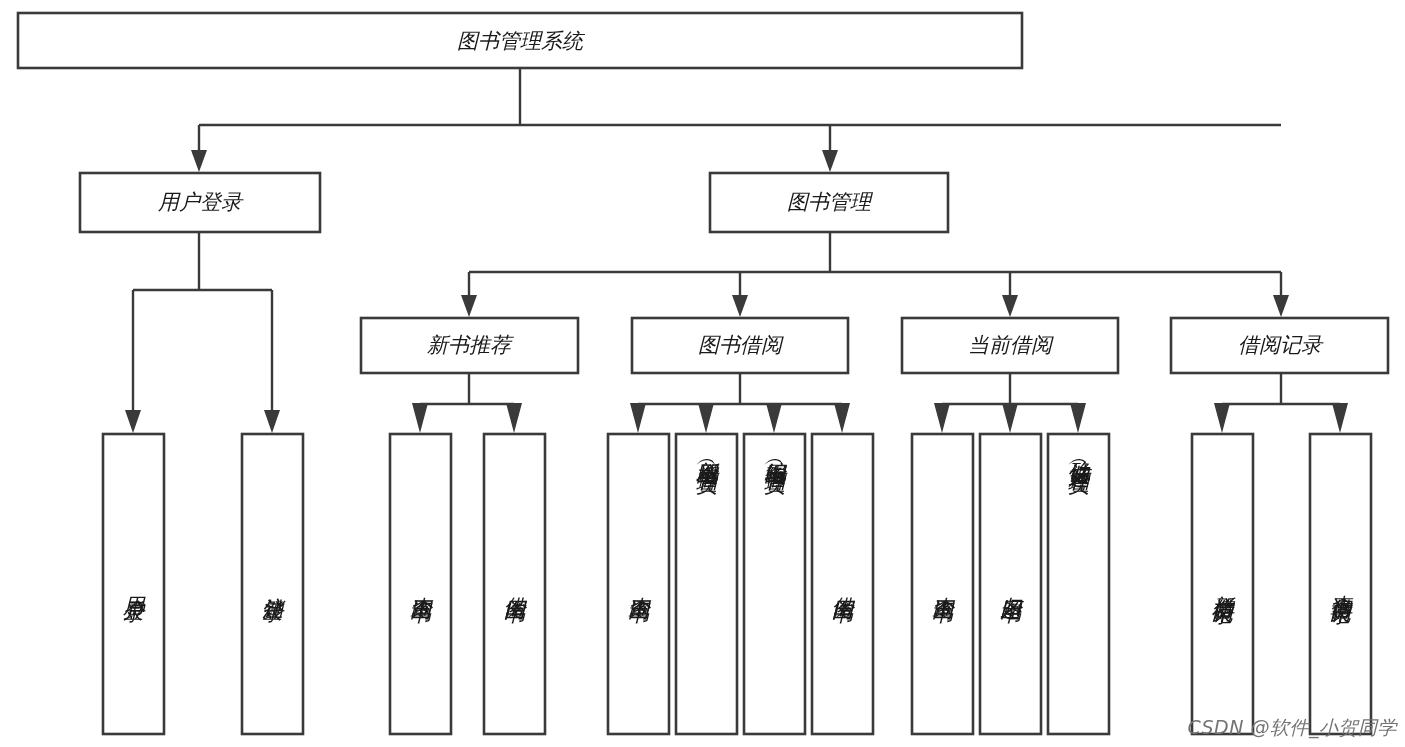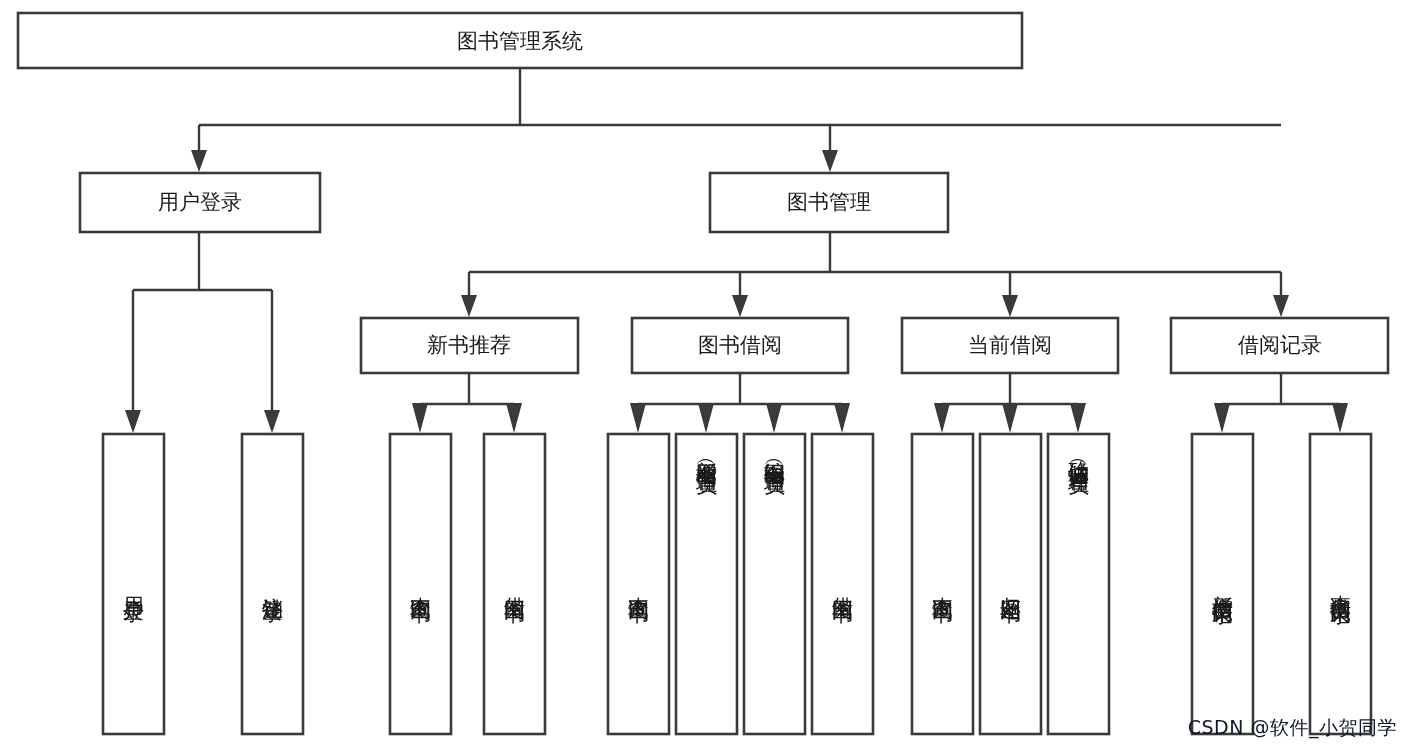--- a/index.html
+++ b/index.html
@@ -9,20 +9,21 @@
   }
   body {
     font-family: "DejaVu Sans", "Liberation Sans", sans-serif;
   }
   #stage {
     position: relative;
     width: 1405px;
     height: 747px;
     background: #ffffff;
     overflow: hidden;
+    font-style: italic;
   }
   svg#diagram {
     position: absolute;
     left: 0;
     top: 0;
     width: 1405px;
     height: 747px;
     display: block;
   }
   .node-rect {
@@ -68,21 +69,21 @@
     color: #1a1a1a;
     letter-spacing: 2px;
     white-space: nowrap;
   }
   .watermark {
     position: absolute;
     right: 8px;
     bottom: 6px;
     font-family: "DejaVu Sans", "Liberation Sans", sans-serif;
     font-size: 19px;
-    color: #0f172a;
+    color: #737373;
     letter-spacing: 0.5px;
     user-select: none;
   }
 </style>
 </head>
 <body>
 
 <div id="stage">
 
   <svg id="diagram" viewBox="0 0 1405 747">

